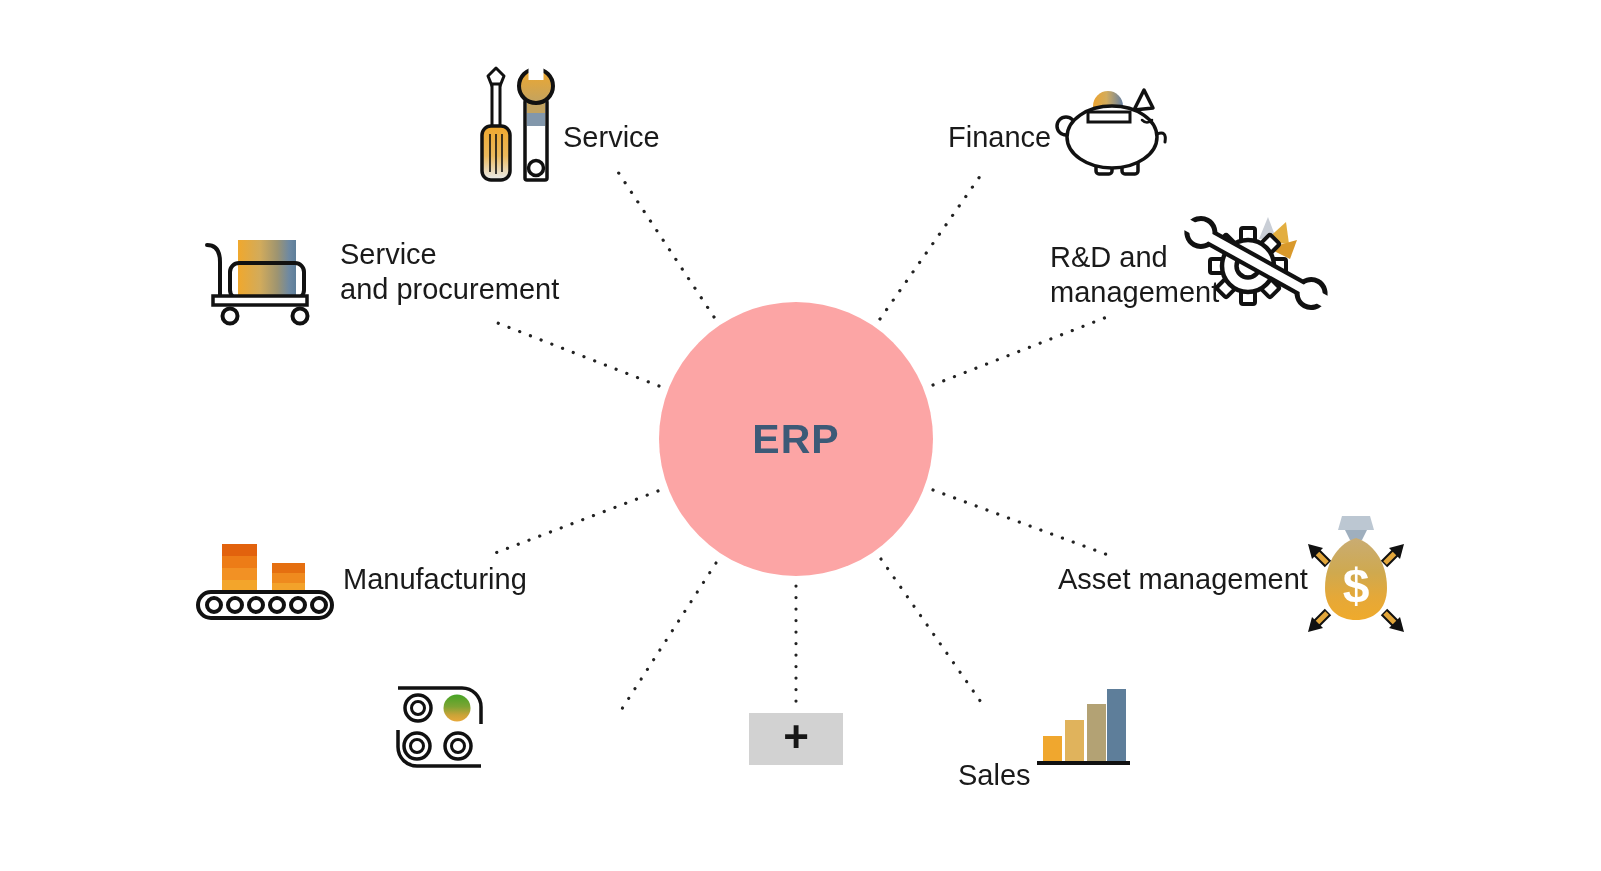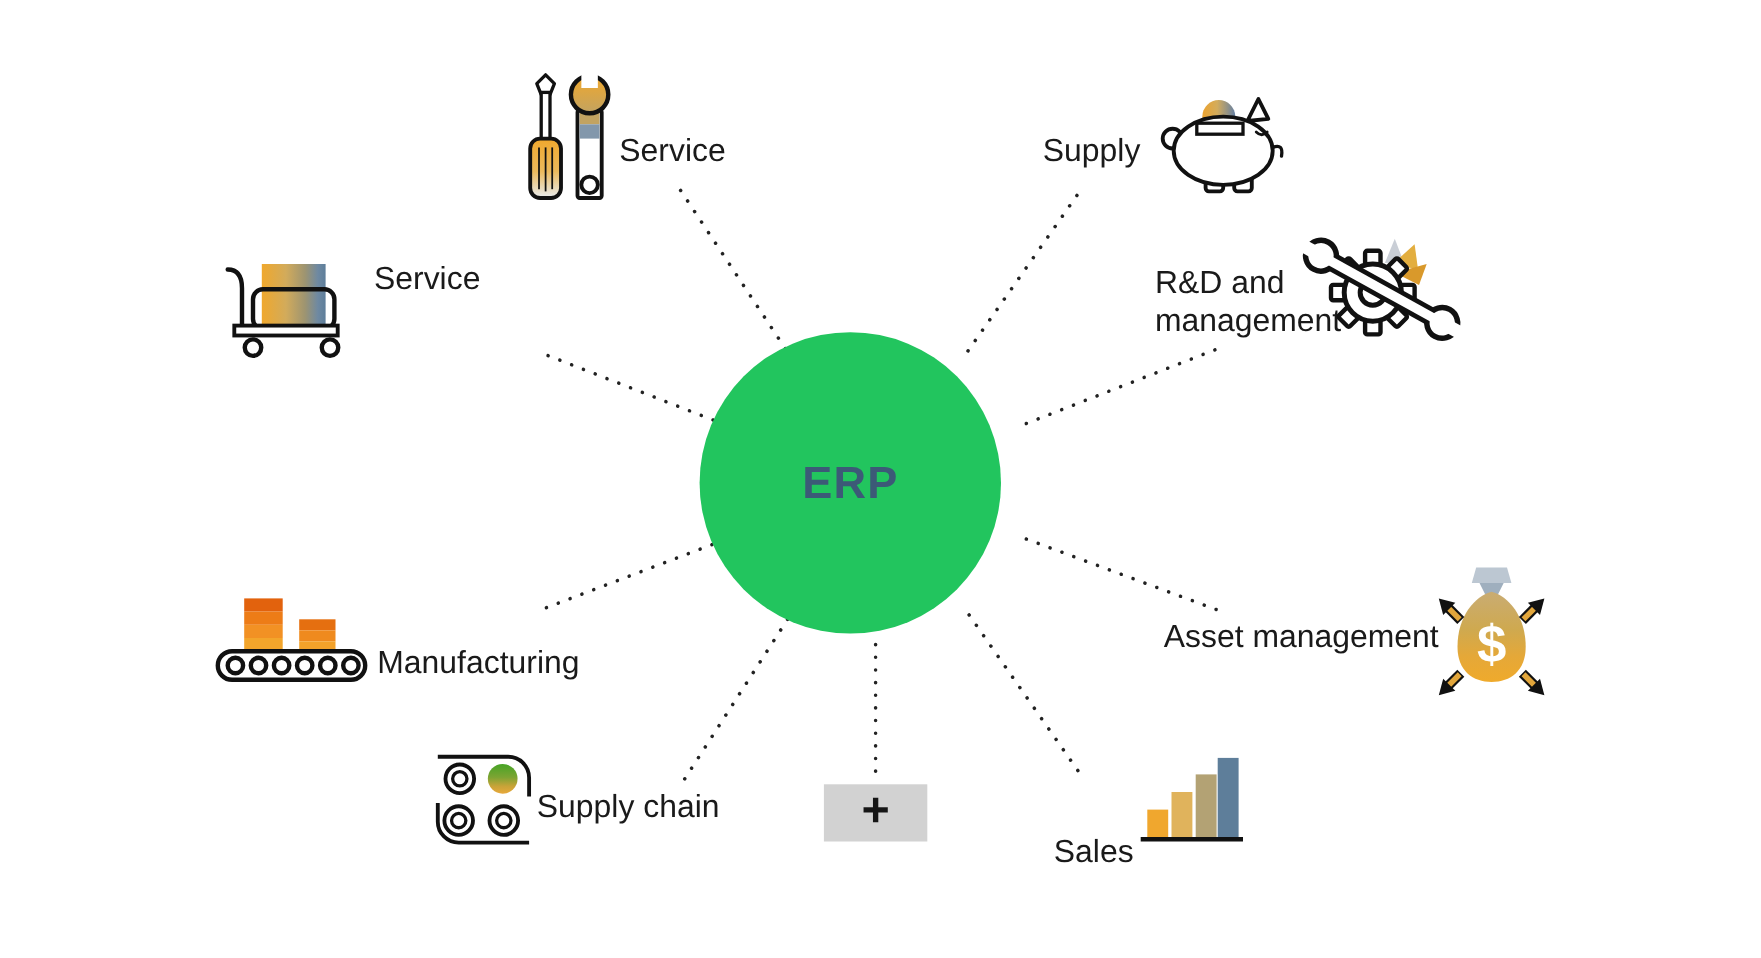--- a/index.html
+++ b/index.html
@@ -7,22 +7,22 @@
     position:relative;width:1601px;height:871px;background:#ffffff;
     font-family:"Liberation Sans",sans-serif;overflow:hidden;
   }
   svg{overflow:visible;display:block;}
   .abs{position:absolute;}
   .label{
     position:absolute;font-size:29px;line-height:35px;color:#1a1a1a;
     white-space:nowrap;letter-spacing:0;
   }
   .hub{
-    position:absolute;left:636px;top:302px;width:274px;height:274px;
-    border-radius:50%;background:#22c55e;display:flex;align-items:center;justify-content:center;text-align:center;
+    position:absolute;left:659px;top:302px;width:274px;height:274px;
+    border-radius:50%;background:#fca5a5;display:flex;align-items:center;justify-content:center;text-align:center;
   }
   .hub span{font-size:41px;font-weight:bold;color:#3C5A77;letter-spacing:1px;}
   .plus-box{
     position:absolute;left:749px;top:713px;width:94px;height:52px;background:#D2D2D2;
     display:flex;align-items:center;justify-content:center;
   }
   .plus-box span{font-size:44px;font-weight:700;color:#161616;margin-top:-4px;}
   .connectors{position:absolute;left:0;top:0;pointer-events:none;}
 </style>
 </head>
@@ -68,21 +68,21 @@
     <line x1="36" y1="72" x2="36" y2="110" stroke="#111" stroke-width="1.6"></line>
     <rect x="59" y="38" width="22" height="80" rx="2" fill="#fff" stroke="#111" stroke-width="3.5"></rect>
     <rect x="61" y="40" width="18" height="11" fill="#C2A361"></rect>
     <rect x="61" y="51" width="18" height="13" fill="#8297AB"></rect>
     <circle cx="70" cy="24" r="17" fill="url(#gWrHead)" stroke="#111" stroke-width="4"></circle>
     <line x1="70" y1="18" x2="70" y2="-6" stroke="#fff" stroke-width="15"></line>
     <circle cx="70" cy="106" r="7.5" fill="#fff" stroke="#111" stroke-width="3.5"></circle>
   </svg>
   <div class="label" style="left:563px;top:120px">Service</div>
 
-  <div class="label" style="left:948px;top:120px">Supply</div>
+  <div class="label" style="left:948px;top:120px">Finance</div>
   <svg class="abs" style="left:1056px;top:82px" width="118" height="98" viewBox="0 0 118 98">
     <defs>
       <linearGradient id="gCoin" x1="0" y1="0" x2="1" y2="0">
         <stop offset="0" stop-color="#ECA32F"></stop>
           <stop offset="0.45" stop-color="#D3AC5C"></stop>
           <stop offset="1" stop-color="#647FA3"></stop>
       </linearGradient>
     </defs>
     <circle cx="52" cy="24" r="15" fill="url(#gCoin)"></circle>
     <polygon points="78,28 88,8 97,26" fill="#fff" stroke="#111" stroke-width="3.5" stroke-linejoin="round"></polygon>
@@ -107,20 +107,21 @@
     </defs>
     <rect x="38" y="8" width="58" height="58" fill="url(#gBox)"></rect>
     <path d="M20,64 L20,30 Q20,13 7,13" fill="none" stroke="#111" stroke-width="4" stroke-linecap="round"></path>
     <rect x="30" y="31" width="74" height="36" rx="9" fill="none" stroke="#111" stroke-width="4"></rect>
     <rect x="13" y="64" width="94" height="9" fill="#fff" stroke="#111" stroke-width="3.5"></rect>
     <circle cx="30" cy="84" r="7.5" fill="#fff" stroke="#111" stroke-width="4"></circle>
     <circle cx="100" cy="84" r="7.5" fill="#fff" stroke="#111" stroke-width="4"></circle>
   </svg>
   <div class="label" style="left:340px;top:237px">
     <div>Service</div>
+    <div>and procurement</div>
   </div>
 
   <div class="label" style="left:1050px;top:240px">
     <div>R&amp;D and</div>
     <div>management</div>
   </div>
   <svg class="abs" style="left:1185px;top:213px" width="140" height="97" viewBox="0 0 140 97">
     <polygon points="74,26 83,4 91,25" fill="#C9CED6"></polygon>
     <polygon points="79,29 101,9 104,31" fill="#E3AE3F"></polygon>
     <polygon points="83,35 112,27 105,46" fill="#D9992B"></polygon>
@@ -161,21 +162,21 @@
     <rect x="3" y="57" width="134" height="26" rx="13" fill="#fff" stroke="#111" stroke-width="4"></rect>
     <g fill="#fff" stroke="#111" stroke-width="4">
       <circle cx="19" cy="70" r="7"></circle>
         <circle cx="40" cy="70" r="7"></circle>
         <circle cx="61" cy="70" r="7"></circle>
       <circle cx="82" cy="70" r="7"></circle>
         <circle cx="103" cy="70" r="7"></circle>
         <circle cx="124" cy="70" r="7"></circle>
     </g>
   </svg>
-  <div class="label" style="left:343px;top:586px">Manufacturing</div>
+  <div class="label" style="left:343px;top:562px">Manufacturing</div>
 
   <div class="label" style="left:1058px;top:562px">Asset management</div>
   <svg class="abs" style="left:1308px;top:514px" width="96" height="118" viewBox="0 0 96 118">
     <defs>
       <linearGradient id="gBag" x1="0" y1="0" x2="0" y2="1">
         <stop offset="0" stop-color="#C9AC73"></stop>
           <stop offset="0.42" stop-color="#CFA94F"></stop>
         <stop offset="0.72" stop-color="#E5A838"></stop>
           <stop offset="1" stop-color="#EFAA2C"></stop>
       </linearGradient>
@@ -207,21 +208,20 @@
     <path d="M6,10 H70 A19,19 0 0 1 89,29 V46" fill="none" stroke="#111" stroke-width="3.5"></path>
     <path d="M89,88 H25 A19,19 0 0 1 6,69 V52" fill="none" stroke="#111" stroke-width="3.5"></path>
     <circle cx="26" cy="30" r="13" fill="#fff" stroke="#111" stroke-width="3.5"></circle>
     <circle cx="26" cy="30" r="6.5" fill="#fff" stroke="#111" stroke-width="3"></circle>
     <circle cx="65" cy="30" r="13.5" fill="url(#gGreen)"></circle>
     <circle cx="25" cy="68" r="13" fill="#fff" stroke="#111" stroke-width="3.5"></circle>
     <circle cx="25" cy="68" r="6.5" fill="#fff" stroke="#111" stroke-width="3"></circle>
     <circle cx="66" cy="68" r="13" fill="#fff" stroke="#111" stroke-width="3.5"></circle>
     <circle cx="66" cy="68" r="6.5" fill="#fff" stroke="#111" stroke-width="3"></circle>
   </svg>
-  <div class="label" style="left:488px;top:717px">Supply chain</div>
 
   <div class="plus-box">
     <span>+</span>
   </div>
 
   <div class="label" style="left:958px;top:758px">Sales</div>
   <svg class="abs" style="left:1036px;top:685px" width="95" height="80" viewBox="0 0 95 80">
     <rect x="7" y="51" width="19" height="26" fill="#F0A72E"></rect>
     <rect x="29" y="35" width="19" height="42" fill="#E0B35C"></rect>
     <rect x="51" y="19" width="19" height="58" fill="#B3A274"></rect>

